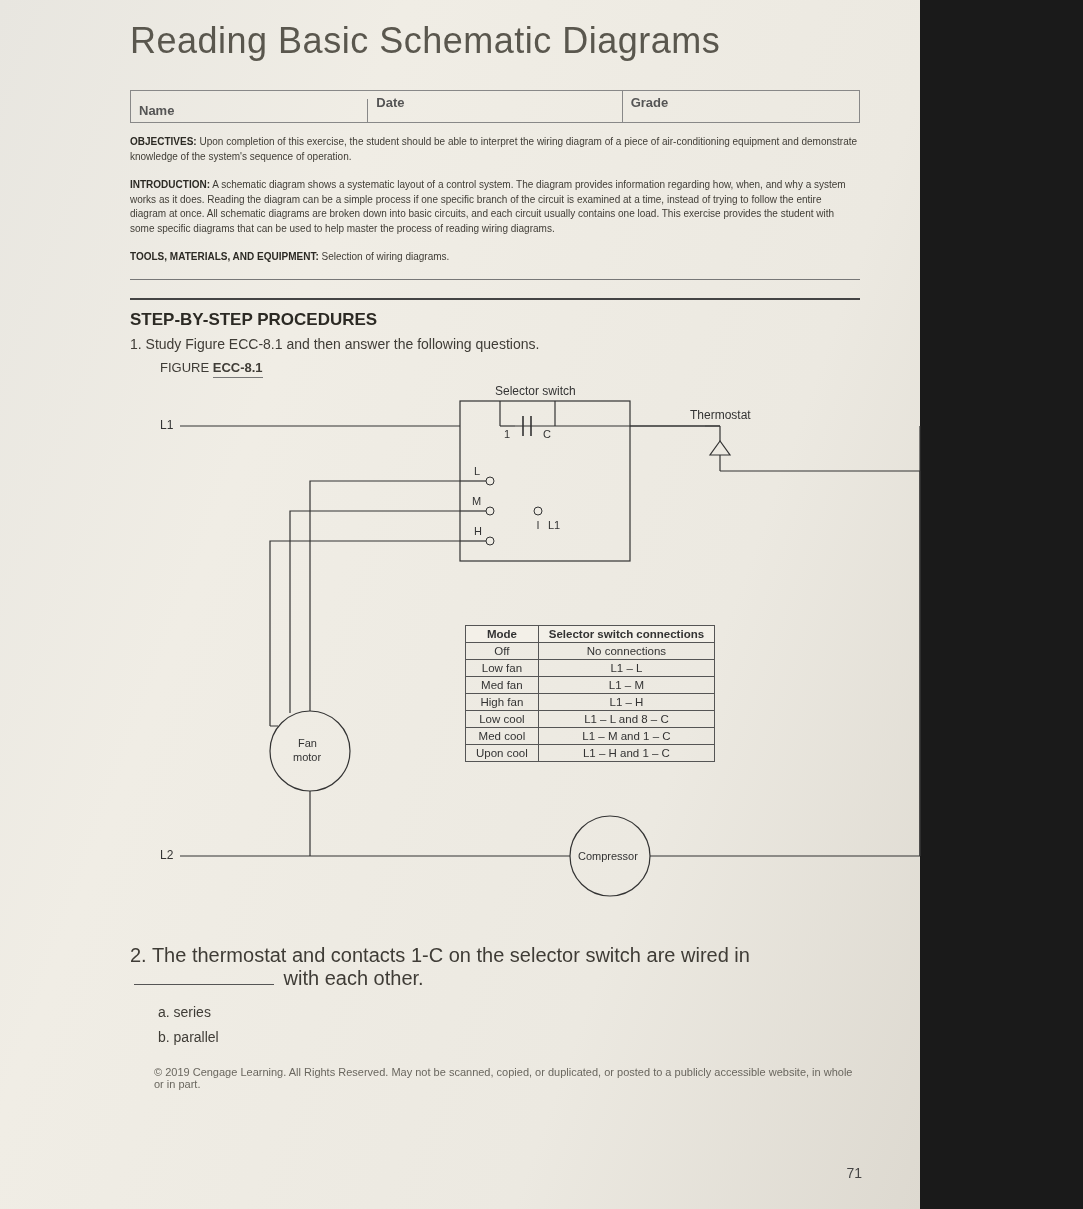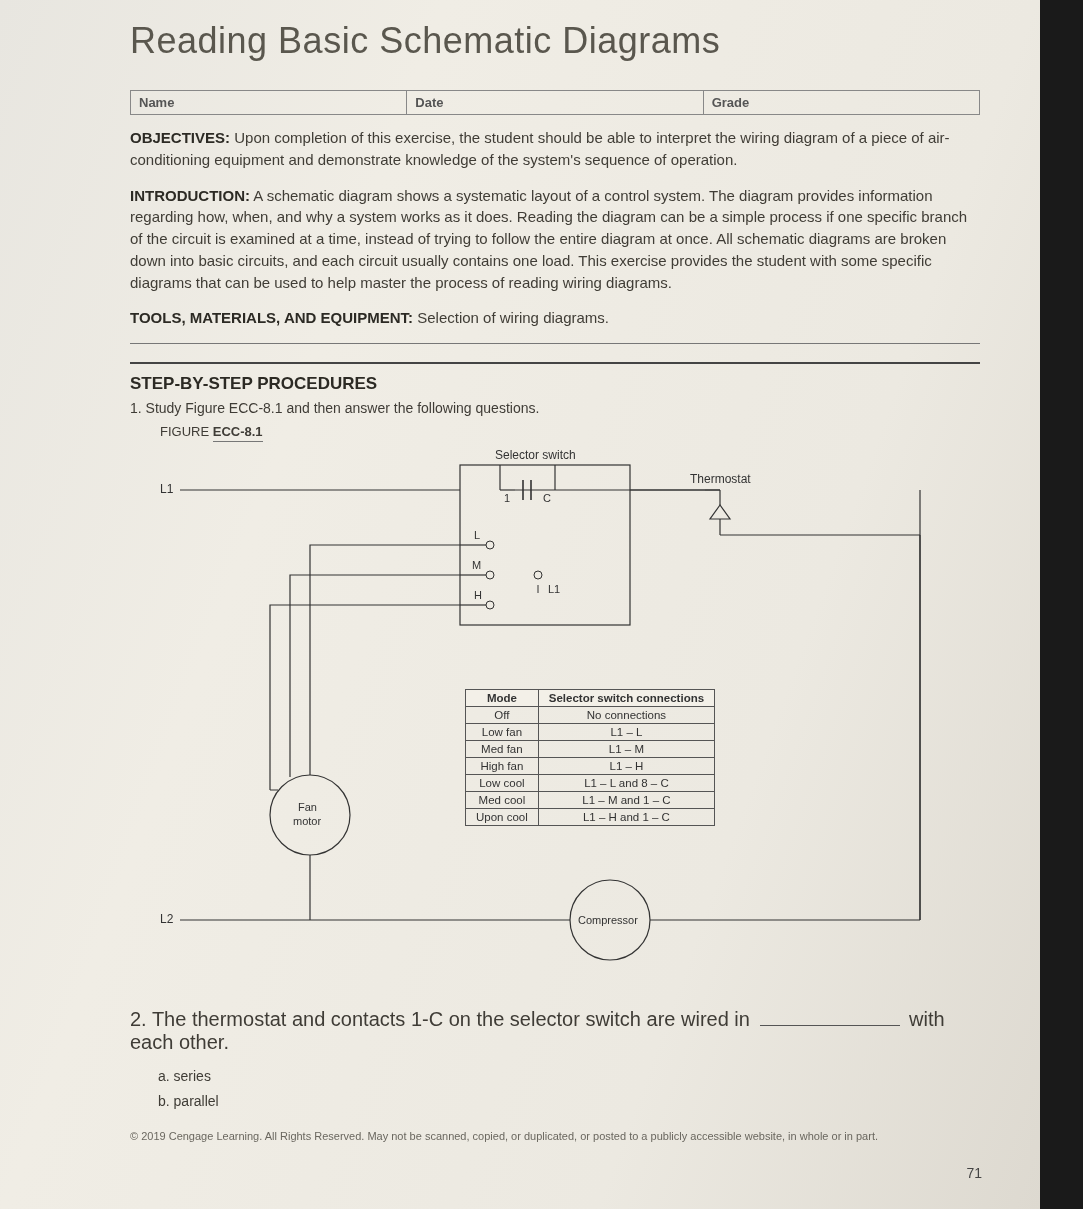--- a/index.html
+++ b/index.html
@@ -3,21 +3,21 @@
   <meta charset="utf-8">
   <style>
     * { box-sizing: border-box; margin: 0; padding: 0; }
     body {
       background: #1a1a1a;
       font-family: Arial, Helvetica, sans-serif;
       display: flex;
       justify-content: flex-start;
     }
     .page {
-      width: 1040px;
+      width: 920px;
       min-height: 1209px;
       background: linear-gradient(110deg, #e8e6e0 0%, #f0ede5 30%, #ece9e1 70%, #ddd9d0 100%);
       padding: 20px 60px 30px 130px;
       color: #3f3c36;
       position: relative;
     }
     .title {
       font-size: 36px;
       font-weight: 400;
       color: #5a574e;
@@ -28,25 +28,25 @@
       display: flex;
       border: 1px solid #888;
       margin-bottom: 12px;
     }
     .field-cell {
       padding: 4px 8px;
       font-size: 13px;
       color: #555;
       font-weight: bold;
     }
-    .f1 { flex: 1.3; border-right: 1px solid #888; }
+    .f1 { flex: 1.3; border-right: 1px solid #888; margin-top: 8px; }
     .f2 { flex: 1.4; border-right: 1px solid #888; }
     .f3 { flex: 1.3; }
     .para {
-      font-size: 15px;
+      font-size: 10px;
       line-height: 1.45;
       margin-bottom: 14px;
       color: #403d36;
     }
     .para b { font-weight: bold; color: #2c2a24; }
     hr.thin { border: none; border-top: 1px solid #777; margin: 6px 0 18px; }
     hr.thick { border: none; border-top: 2px solid #444; margin: 6px 0 10px; }
     .step-h {
       font-size: 17px;
       font-weight: bold;
@@ -83,20 +83,21 @@
       color:#333;
     }
     .conn-table th { font-weight: bold; background:#f3f0e8; }
     .q2 { font-size: 20px; margin-top: 6px; }
     .blank { display:inline-block; border-bottom:1px solid #555; width:140px; height:12px; vertical-align:baseline; margin:0 4px;}
     .opts { margin: 10px 0 16px 28px; font-size:14px; line-height:1.8;}
     .copyright {
       font-size: 11px;
       color: #6a675f;
       margin-top: 16px;
+      margin-left: 24px;
     }
     .page-no {
       position:absolute;
       right: 58px;
       bottom: 28px;
       font-size: 14px;
       color:#444;
     }
   </style>
 </head>

